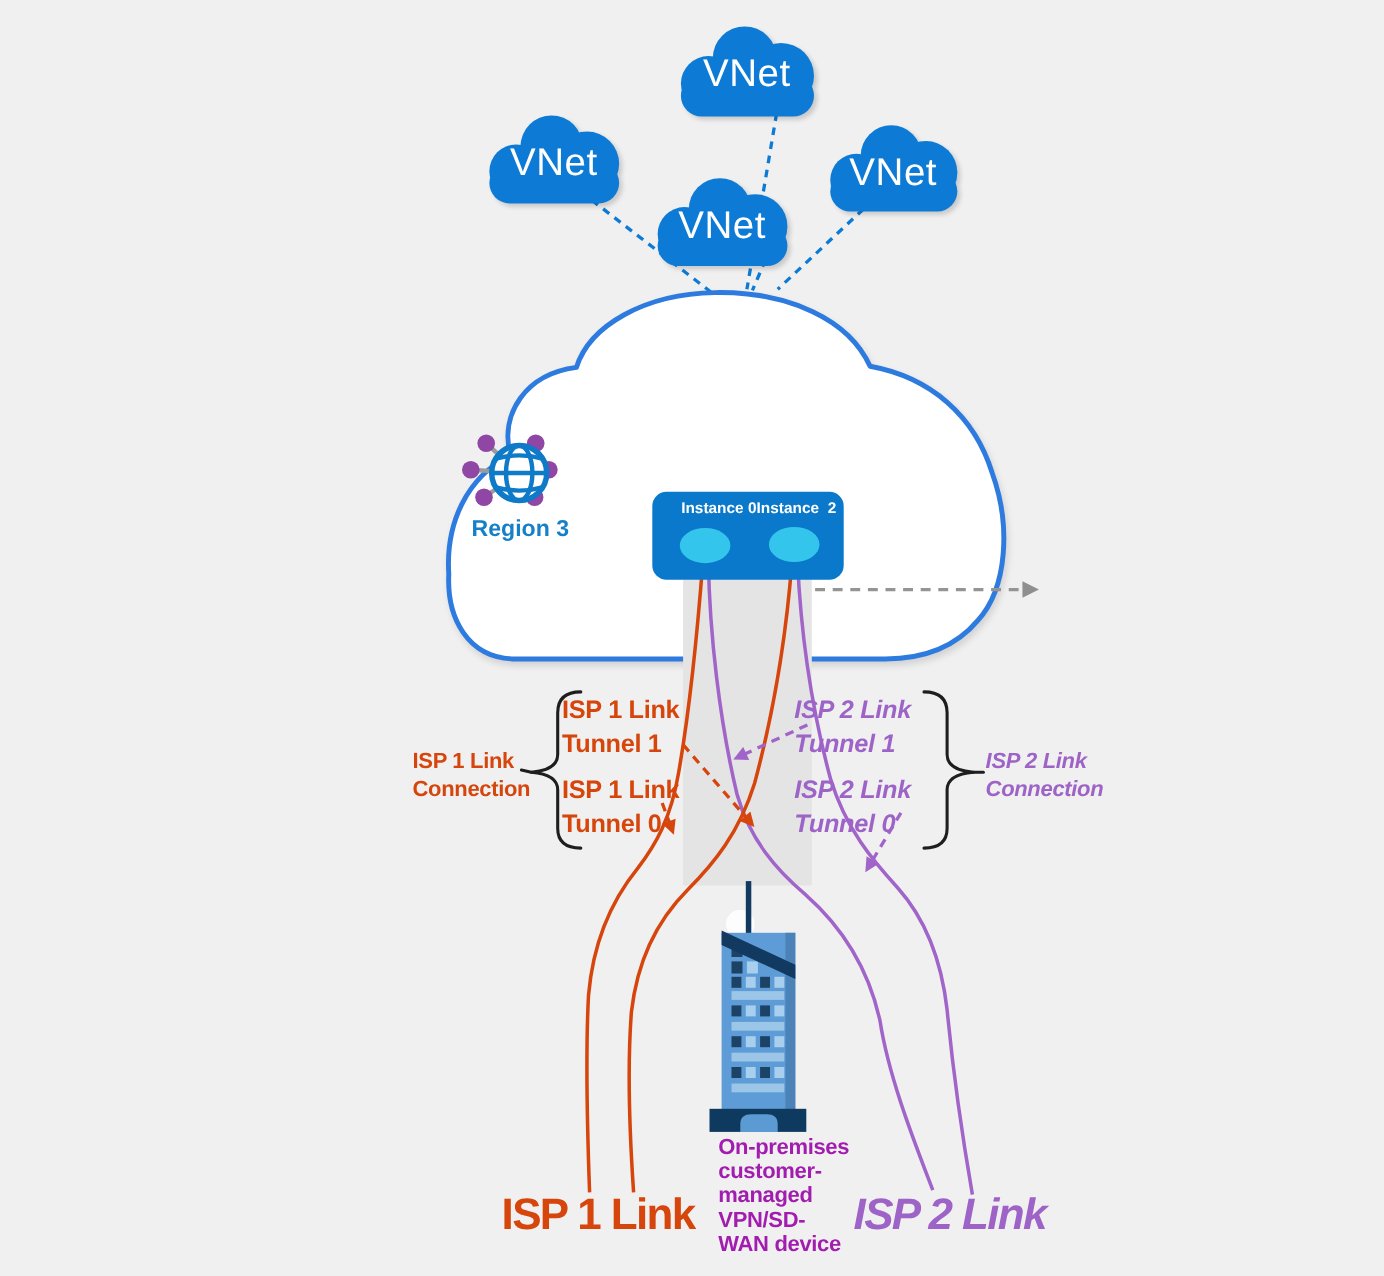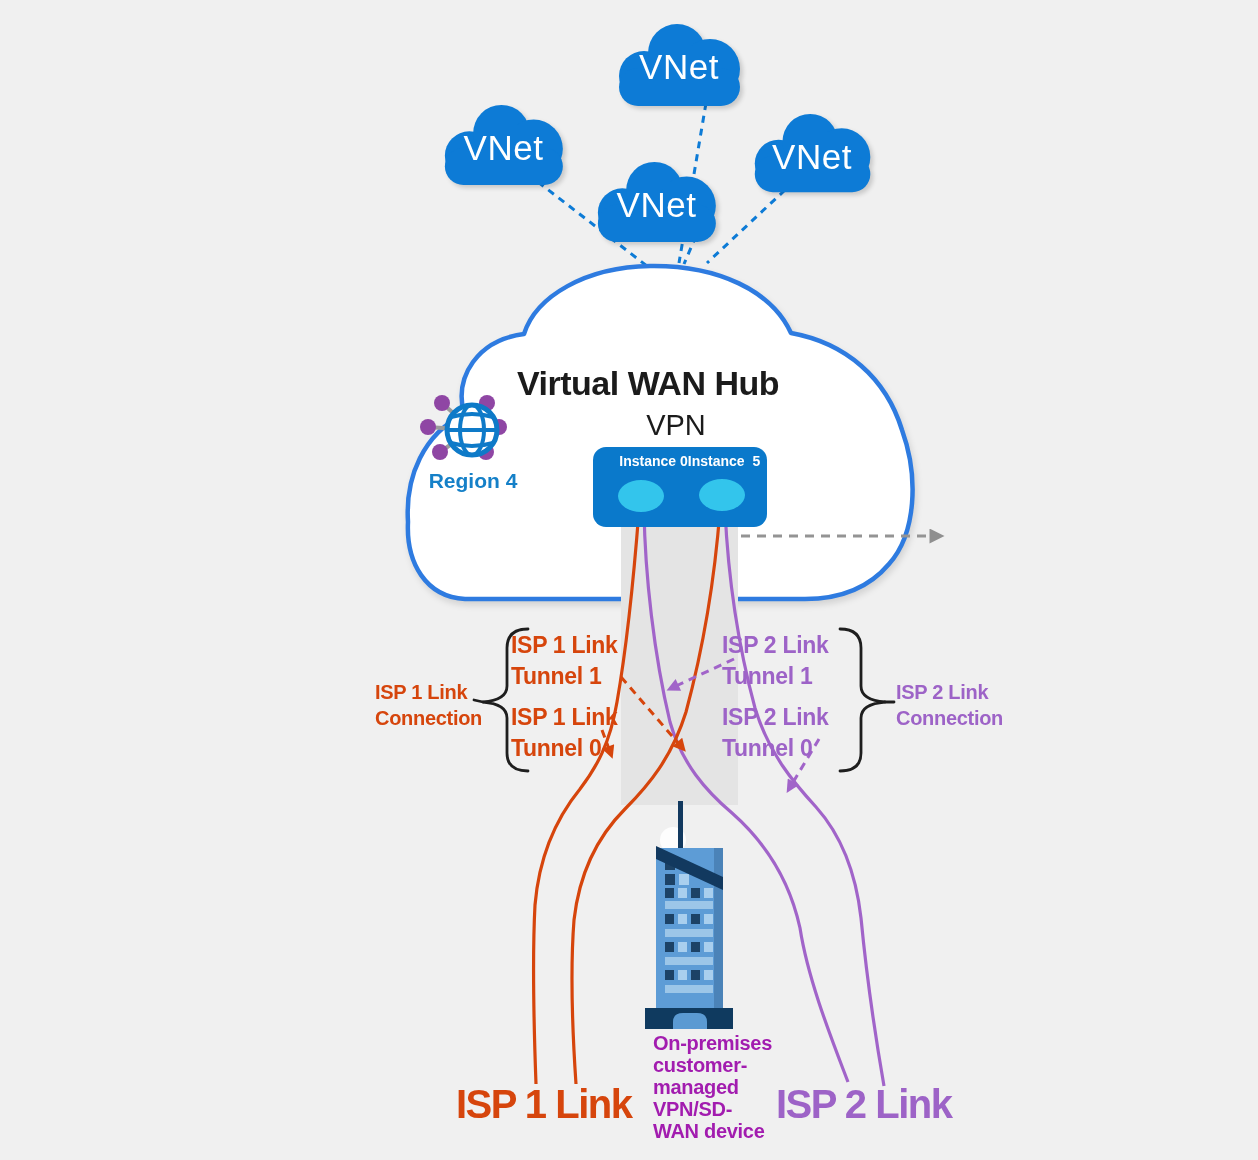--- a/index.html
+++ b/index.html
@@ -24,21 +24,21 @@
   .pre{white-space:pre-line;}
   .center{text-align:center;}
   .vnet-t{color:#fff;font-size:35px;font-weight:400;letter-spacing:.5px;}
   .title-t{color:var(--ink);font-size:34px;font-weight:700;letter-spacing:-0.5px;}
   .vpn-t{color:var(--ink);font-size:29px;font-weight:400;}
   .inst-t{color:#fff;font-size:14px;font-weight:700;white-space:pre;}
   .region-t{color:var(--region-blue);font-size:21px;font-weight:700;}
   .tun-t{font-size:23px;font-weight:700;line-height:31px;letter-spacing:-0.3px;}
   .conn-t{font-size:20px;font-weight:700;line-height:26px;letter-spacing:-0.3px;}
   .biglink-t{font-size:40px;font-weight:700;letter-spacing:-1.5px;}
-  .o{color:var(--isp1);} .p{color:var(--isp2-text);}
+  .o{color:var(--isp1);} .p{color:var(--isp2-text);font-style:italic;}
   .cap-t{color:#a21caf;font-size:20px;font-weight:700;line-height:22px;letter-spacing:-0.3px;}
 </style>
 </head>
 <body>
 
 <div class="stage">
 
   <svg class="layer" viewBox="0 0 1258 1160">
     <defs>
       <marker id="mO" viewBox="0 0 10 10" refX="2" refY="5" markerWidth="15" markerHeight="13" orient="auto" markerUnits="userSpaceOnUse">
@@ -160,27 +160,25 @@
     <line class="dash1" x1="574" y1="730" x2="581" y2="749" marker-end="url(#mO)"></line>
     <line class="dash2" x1="706" y1="659" x2="648" y2="686" marker-end="url(#mP)"></line>
     <line class="dash2" x1="791" y1="739" x2="764" y2="784" marker-end="url(#mP)"></line>
   </svg>
 
   <div class="t vnet-t center" style="left:586px;top:47px;width:130px;">VNet</div>
   <div class="t vnet-t center" style="left:412px;top:128px;width:127px;">VNet</div>
   <div class="t vnet-t center" style="left:565px;top:185px;width:127px;">VNet</div>
   <div class="t vnet-t center" style="left:722px;top:137px;width:124px;">VNet</div>
 
-  <div class="t title-t center" style="left:460px;top:364px;width:320px;">Virtual WAN Hub</div>
-  <div class="t vpn-t center" style="left:548px;top:409px;width:200px;">VPN</div>
 
   <div class="t inst-t center" style="left:582px;top:453px;width:87px;">Instance 0</div>
-  <div class="t inst-t center" style="left:652px;top:453px;width:88px;">Instance  5</div>
-
-  <div class="t region-t center" style="left:388px;top:469px;width:114px;">Region 4</div>
+  <div class="t inst-t center" style="left:652px;top:453px;width:88px;">Instance  2</div>
+
+  <div class="t region-t center" style="left:388px;top:469px;width:114px;">Region 3</div>
 
   <div class="t tun-t o pre" style="left:483px;top:630px;">ISP 1 Link
 Tunnel 1</div>
   <div class="t tun-t o pre" style="left:483px;top:702px;">ISP 1 Link
 Tunnel 0</div>
   <div class="t tun-t p pre" style="left:694px;top:630px;">ISP 2 Link
 Tunnel 1</div>
   <div class="t tun-t p pre" style="left:694px;top:702px;">ISP 2 Link
 Tunnel 0</div>
 

